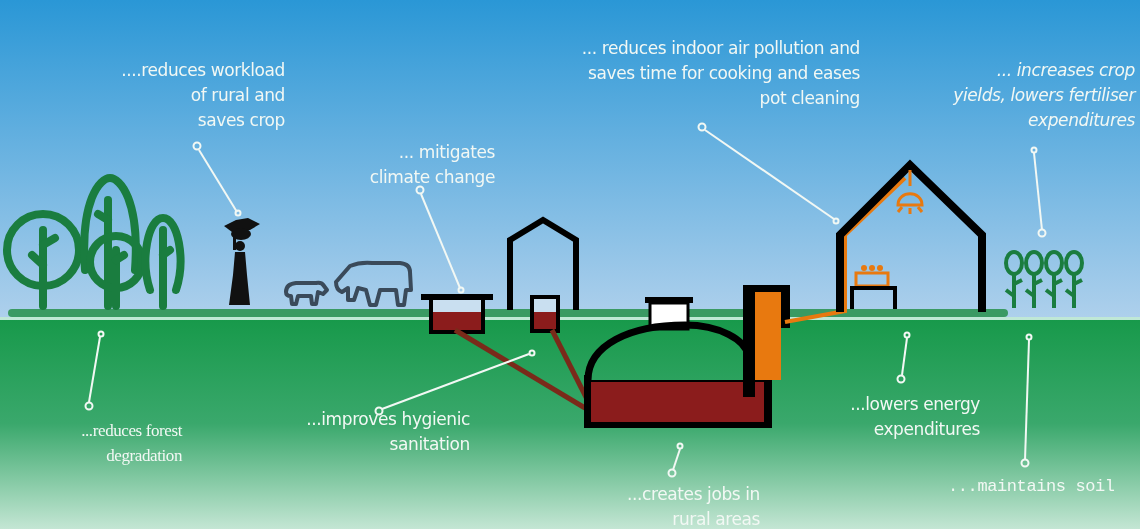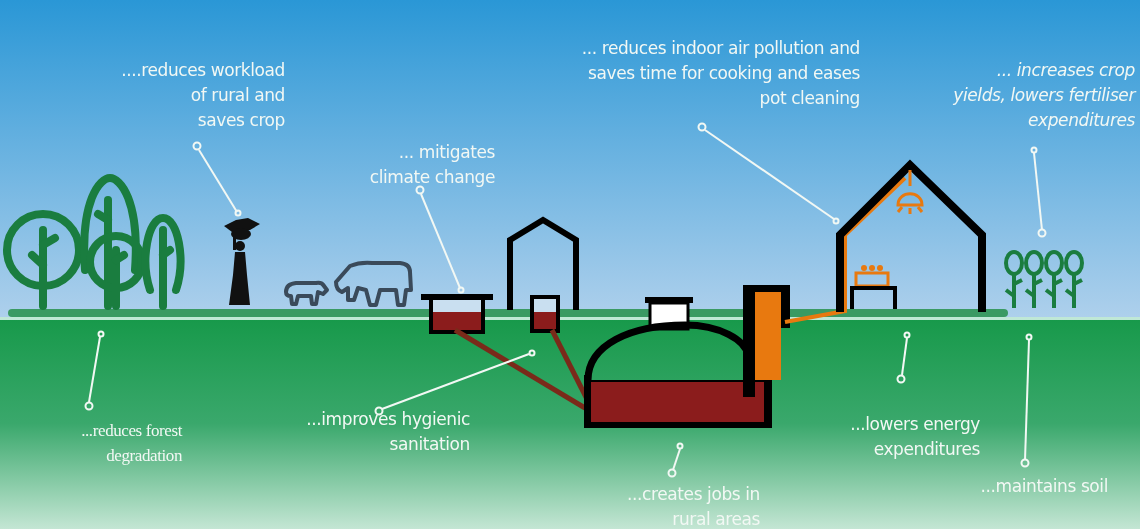--- a/index.html
+++ b/index.html
@@ -196,19 +196,19 @@
   <span>degradation</span>
 </div>
 <div class="label" style="left:280px; top:407px; width:190px;">
   <span>...improves hygienic</span>
   <span>sanitation</span>
 </div>
 <div class="label" style="left:590px; top:482px; width:170px;">
   <span>...creates jobs in</span>
   <span>rural areas</span>
 </div>
-<div class="label" style="left:820px; top:392px; width:160px;margin-top:20px;">
+<div class="label" style="left:820px; top:392px; width:160px;">
   <span>...lowers energy</span>
   <span>expenditures</span>
 </div>
-<div class="label" style="left:948px; top:474px; width:160px;">
+<div class="label" style="left:948px; top:474px; width:160px;font-family:Liberation Mono, monospace;">
   <span>...maintains soil</span>
 </div>
 
 </body></html>

